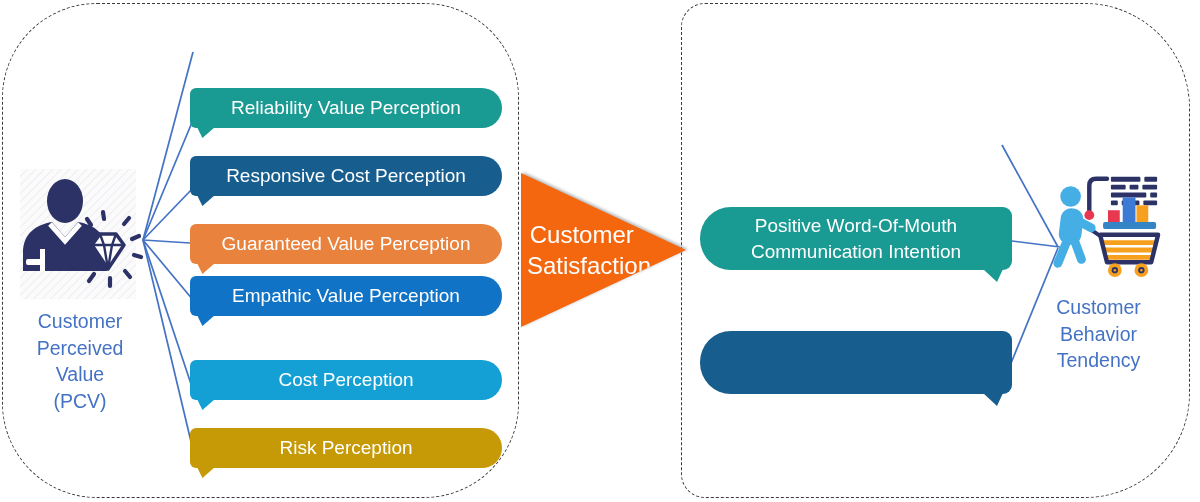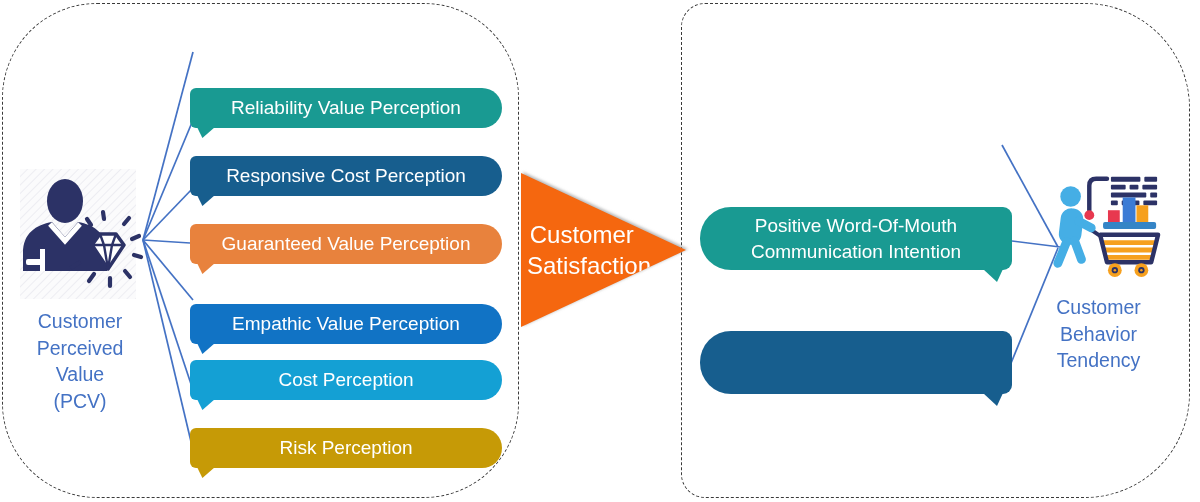--- a/index.html
+++ b/index.html
@@ -64,21 +64,21 @@
       <i class="tail"></i>
     </div>
   <div class="bubble lstyle" style="top: 156px; background: rgb(23, 94, 142);">
     <span>Responsive Cost Perception</span>
       <i class="tail"></i>
     </div>
   <div class="bubble lstyle" style="top: 224px; background: rgb(232, 130, 61);">
     <span>Guaranteed Value Perception</span>
       <i class="tail"></i>
     </div>
-  <div class="bubble lstyle" style="top: 304px; background: rgb(17, 115, 197);">
+  <div class="bubble lstyle" style="top: 276px; background: rgb(17, 115, 197);">
     <span>Empathic Value Perception</span>
       <i class="tail"></i>
     </div>
   <div class="bubble lstyle" style="top: 360px; background: rgb(20, 160, 212);">
     <span>Cost Perception</span>
       <i class="tail"></i>
     </div>
   <div class="bubble lstyle" style="top: 428px; background: rgb(198, 154, 6);">
     <span>Risk Perception</span>
       <i class="tail"></i>

